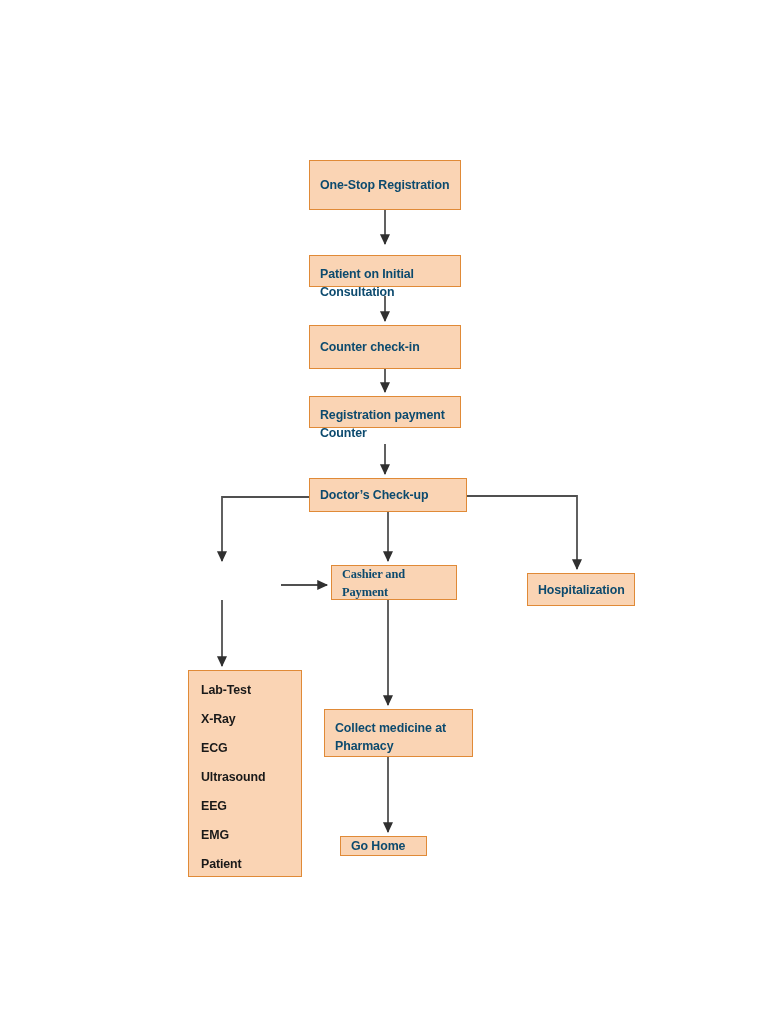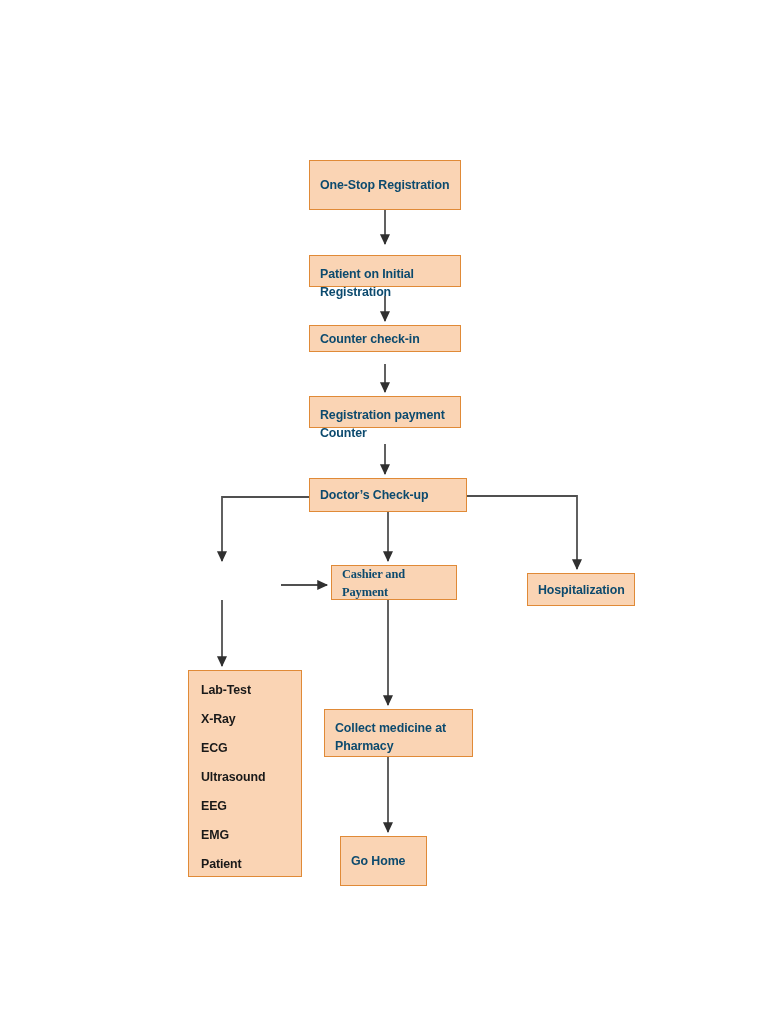--- a/index.html
+++ b/index.html
@@ -90,24 +90,24 @@
       <path d="M388,757 L388,832"></path>
     </g>
   </svg>
 
   <div class="node vcenter" style="left:309px; top:160px; width:152px; height:50px;">
     <span>One-Stop Registration</span>
   </div>
 
   <div class="node" style="left:309px; top:255px; width:152px; height:32px;">
     <span>Patient on Initial</span>
-    <span class="line2">Registration</span>
+    <span class="line2">Consultation</span>
   </div>
 
-  <div class="node vcenter" style="left:309px; top:325px; width:152px; height:27px;">
+  <div class="node vcenter" style="left:309px; top:325px; width:152px; height:44px;">
     <span>Counter check-in</span>
   </div>
 
   <div class="node" style="left:309px; top:396px; width:152px; height:32px;">
     <span>Registration payment</span>
     <span class="line2">Counter</span>
   </div>
 
   <div class="node vcenter" style="left:309px; top:478px; width:158px; height:34px;text-align:center;">
     <span>Doctor’s Check-up</span>
@@ -130,17 +130,17 @@
     <div class="item">EEG</div>
     <div class="item">EMG</div>
     <div class="item">Patient</div>
   </div>
 
   <div class="node" style="left:324px; top:709px; width:149px; height:48px;">
     <span>Collect medicine at</span>
     <span class="line2">Pharmacy</span>
   </div>
 
-  <div class="node vcenter" style="left:340px; top:836px; width:87px; height:50px;text-align:center;">
+  <div class="node vcenter" style="left:340px; top:836px; width:87px; height:20px;text-align:center;">
     <span>Go Home</span>
   </div>
 
 </div>
 
 </body></html>

